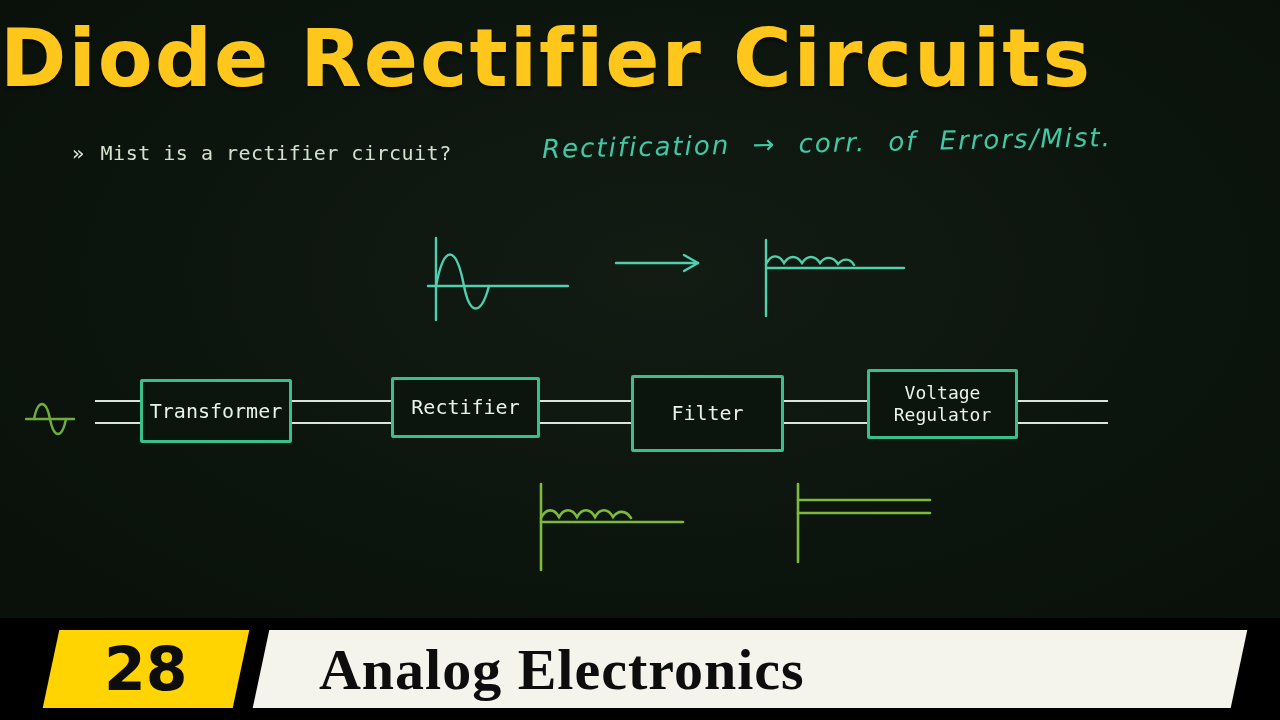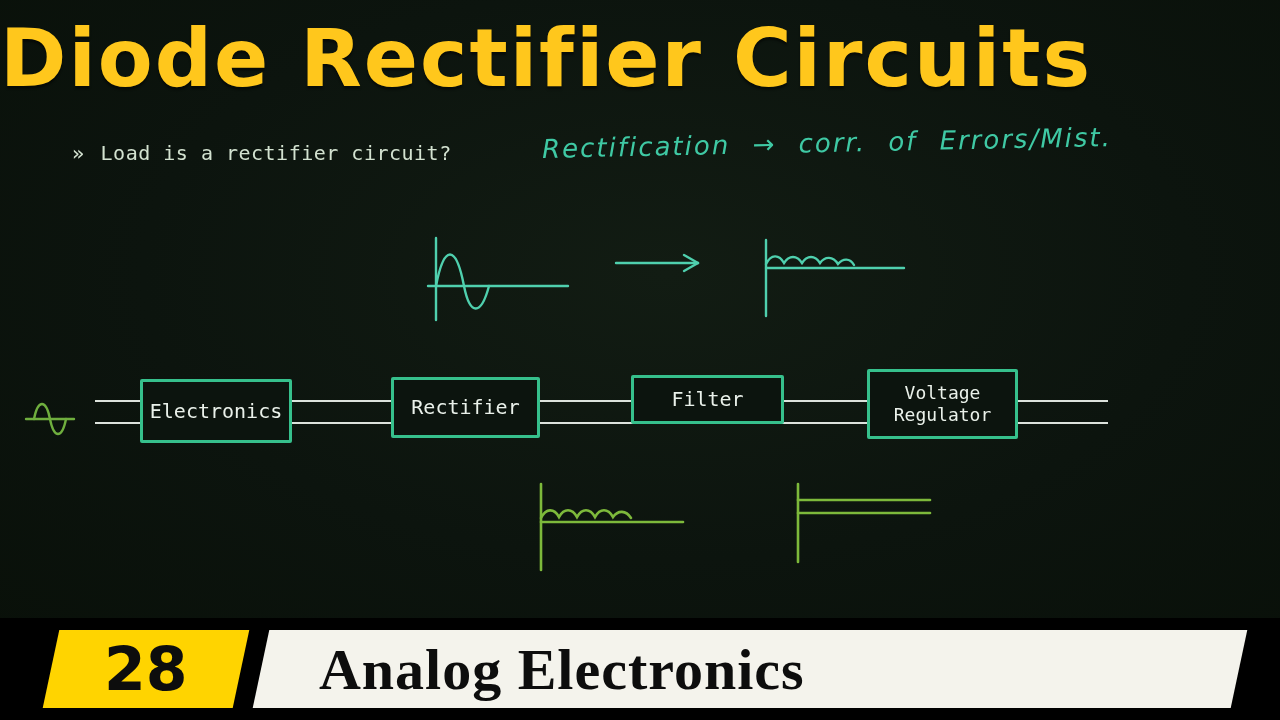--- a/index.html
+++ b/index.html
@@ -45,21 +45,21 @@
 </style>
 </head>
 <body>
 
 <div id="canvas">
 
   <div id="title" class="abs">Diode Rectifier Circuits</div>
 
   <div id="question" class="abs">
     <span>»</span>
-    <span>Load is a rectifier circuit?</span>
+    <span>Mist is a rectifier circuit?</span>
   </div>
 
   <div id="note" class="abs">Rectification → corr. of Errors/Mist.</div>
 
   <svg class="abs" style="top:228px;left:420px" width="155" height="100" viewBox="0 0 155 100">
     <g fill="none" stroke="#4fd0ae" stroke-width="2.4" stroke-linecap="round">
       <path d="M16 10 L16 92"></path>
       <path d="M8 58 L148 58"></path>
       <path d="M16 58 C24 16 36 16 44 58 C50 88 61 88 69 58"></path>
     </g>
@@ -85,26 +85,26 @@
     <g fill="none" stroke="#6fae3e" stroke-width="2.4" stroke-linecap="round">
       <path d="M4 26 L52 26"></path>
       <path d="M12 26 C16 6 24 6 28 26 C32 46 40 46 44 26"></path>
     </g>
   </svg>
 
   <div class="busline" style="top:400px;left:95px;width:1013px"></div>
   <div class="busline" style="top:422px;left:95px;width:1013px"></div>
 
   <div class="box" style="top:379px;left:140px;width:152px;height:64px">
-    <span>Electronics</span>
+    <span>Transformer</span>
   </div>
   <div class="box" style="top:377px;left:391px;width:149px;height:61px">
     <span>Rectifier</span>
   </div>
-  <div class="box" style="top:375px;left:631px;width:153px;height:49px">
+  <div class="box" style="top:375px;left:631px;width:153px;height:77px">
     <span>Filter</span>
   </div>
   <div class="box" style="top:369px;left:867px;width:151px;height:70px;font-size:18px;padding:0 10px">
     <span>Voltage Regulator</span>
   </div>
 
   <svg class="abs" style="top:478px;left:528px" width="165" height="98" viewBox="0 0 165 98">
     <g fill="none" stroke="#7db93b" stroke-width="2.6" stroke-linecap="round">
       <path d="M13 6 L13 92"></path>
       <path d="M13 44 L155 44"></path>

